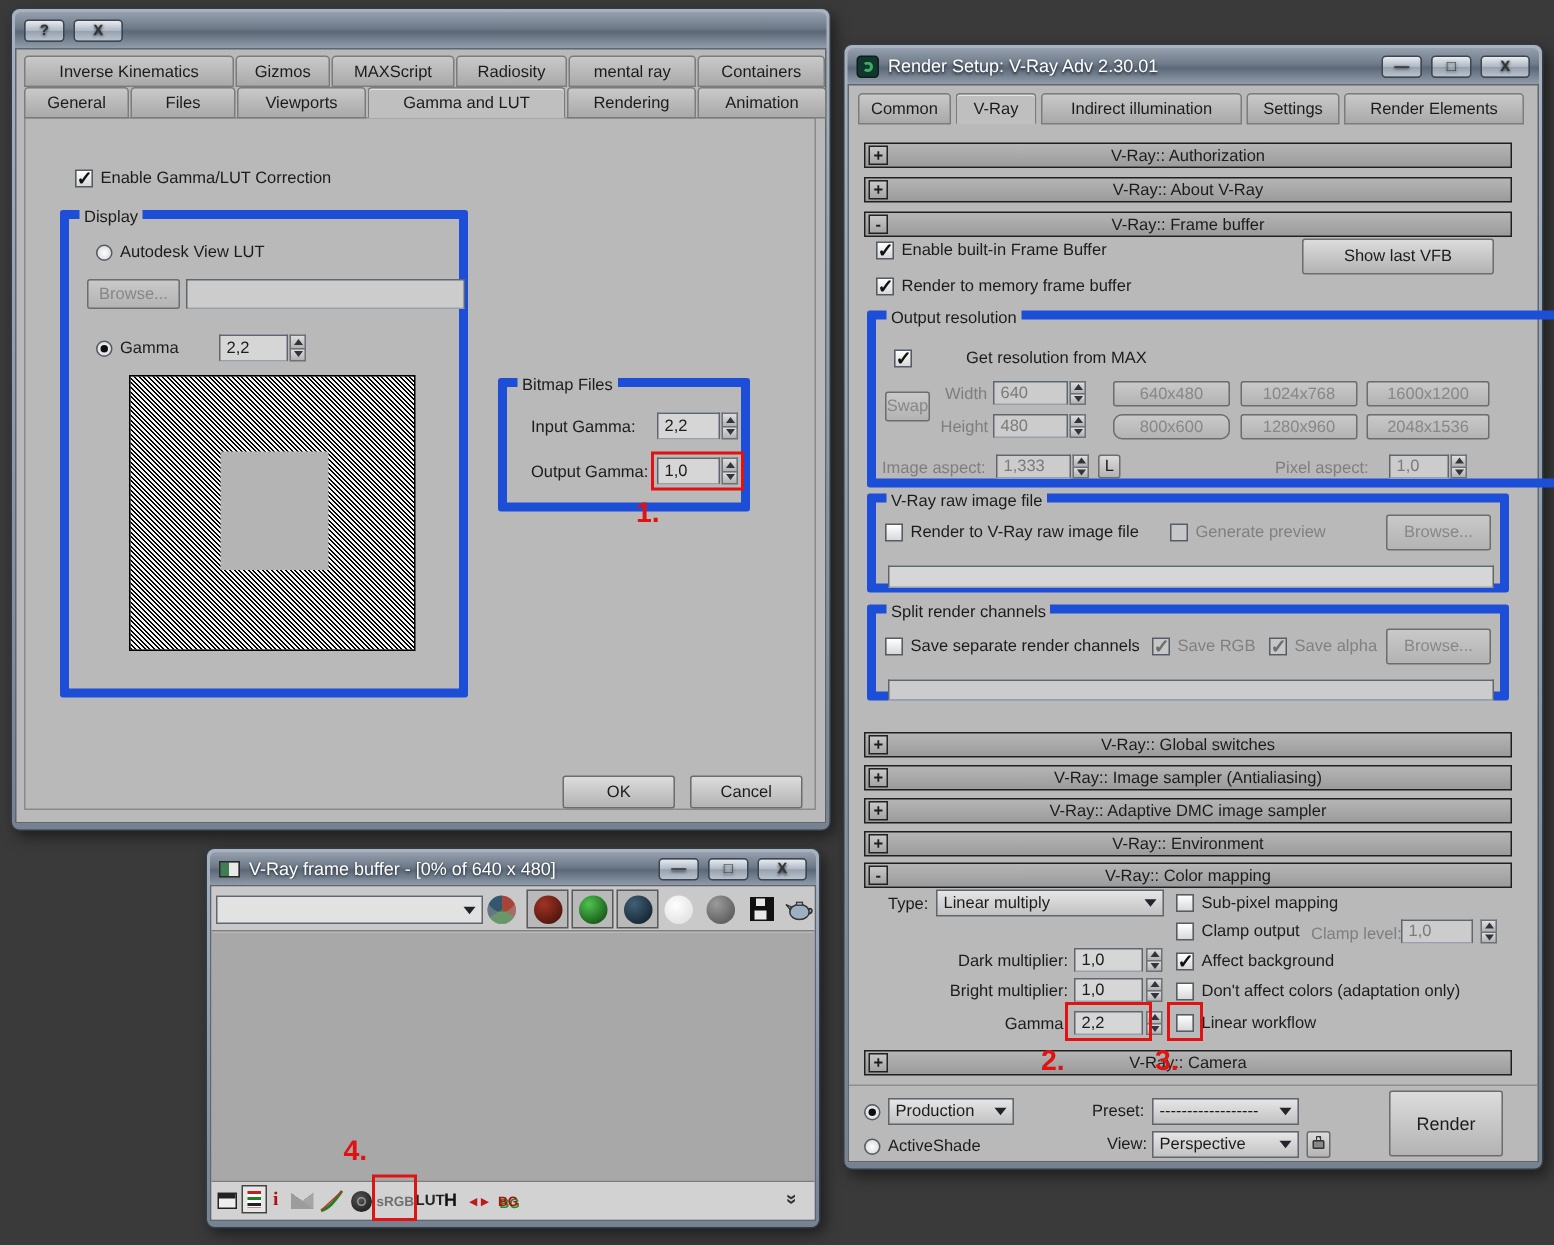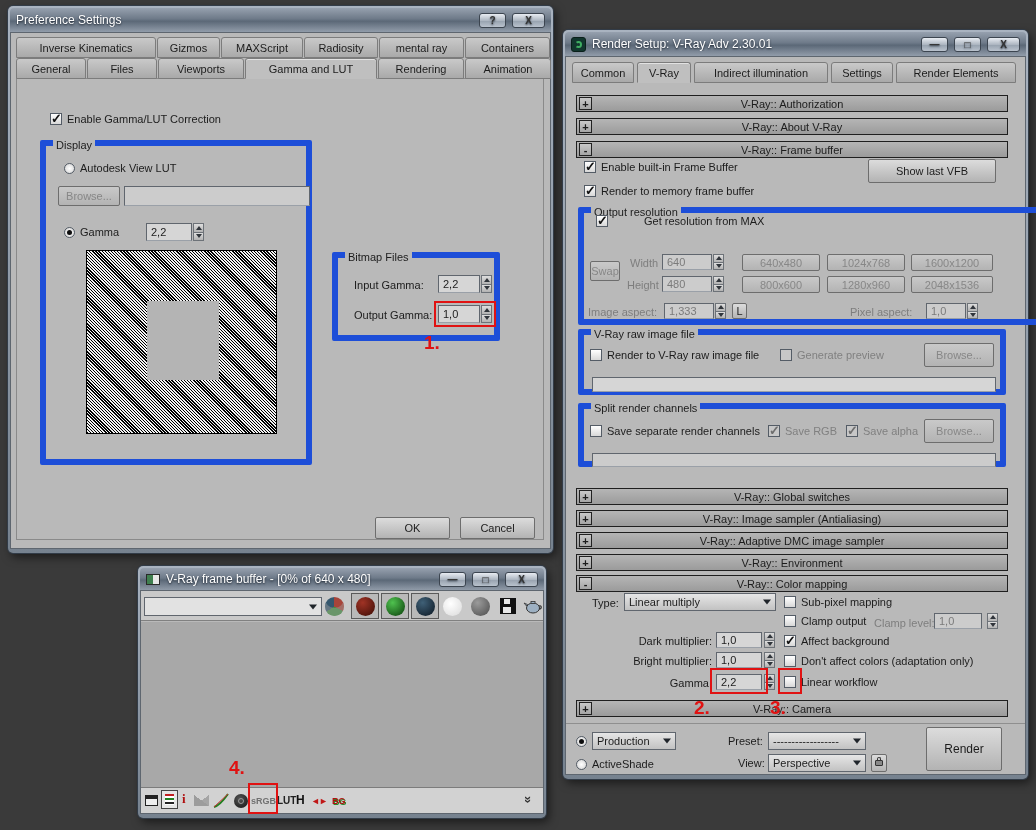--- a/index.html
+++ b/index.html
@@ -75,21 +75,20 @@
   .sphere { position:absolute; border-radius:50%; width:19px; height:19px; }
   .iconbtn { position:absolute; border:1px solid #707070; background:linear-gradient(#e2e2e2,#c2c2c2);
              display:flex; align-items:center; justify-content:center; }
   .flaticon { position:absolute; display:flex; align-items:center; justify-content:center; white-space:nowrap; }
 </style>
 </head>
 <body>
 
 <div class="window" style="left:8px;top:6px;width:545px;height:547px;">
   <div class="titlebar">
-    <span class="title">Preference Settings</span>
     <span class="tb-btn">?</span>
     <span class="tb-btn close">X</span>
   </div>
   <div class="client" style="height:517px;">
 
     <div style="position:absolute;left:5px;top:4px;height:21px;display:flex;">
       <div class="tab" style="width:140px">
           <span>Inverse Kinematics</span>
         </div>
       <div class="tab" style="width:63px">
@@ -245,21 +244,21 @@
     <div class="btn" style="left:302px;top:102px;width:128px;height:24px;">
       <span>Show last VFB</span>
     </div>
     <div class="cb checked" style="left:18px;top:128px;">
       <span class="box"></span>
       <span>Render to memory frame buffer</span>
     </div>
 
     <div class="group" style="left:12px;top:150px;width:484px;height:118px;">
       <span class="legend">Output resolution</span>
-      <div class="cb checked" style="left:12px;top:2px;gap:36px;">
+      <div class="cb checked" style="left:12px;top:20px;gap:36px;">
         <span class="box"></span>
         <span>Get resolution from MAX</span>
       </div>
       <div class="btn disabled" style="left:6px;top:48px;width:30px;height:20px;">
         <span>Swap</span>
       </div>
       <span class="lbl dis" style="left:46px;top:44px;">Width</span>
       <div class="field dis" style="left:78px;top:41px;width:50px;height:16px;">
         <span>640</span>
       </div>
@@ -277,21 +276,21 @@
         </div>
       <div class="btn disabled" style="left:158px;top:41px;width:78px;height:17px;">
           <span>640x480</span>
         </div>
       <div class="btn disabled" style="left:243px;top:41px;width:78px;height:17px;">
           <span>1024x768</span>
         </div>
       <div class="btn disabled" style="left:327px;top:41px;width:82px;height:17px;">
           <span>1600x1200</span>
         </div>
-      <div class="btn disabled" style="left:158px;top:63px;width:78px;height:17px;">
+      <div class="btn disabled" style="left:158px;top:63px;width:78px;height:17px;border-radius:6px;">
           <span>800x600</span>
         </div>
       <div class="btn disabled" style="left:243px;top:63px;width:78px;height:17px;">
           <span>1280x960</span>
         </div>
       <div class="btn disabled" style="left:327px;top:63px;width:82px;height:17px;">
           <span>2048x1536</span>
         </div>
       <span class="lbl dis" style="left:4px;top:93px;">Image aspect:</span>
       <div class="field dis" style="left:80px;top:90px;width:50px;height:16px;">

